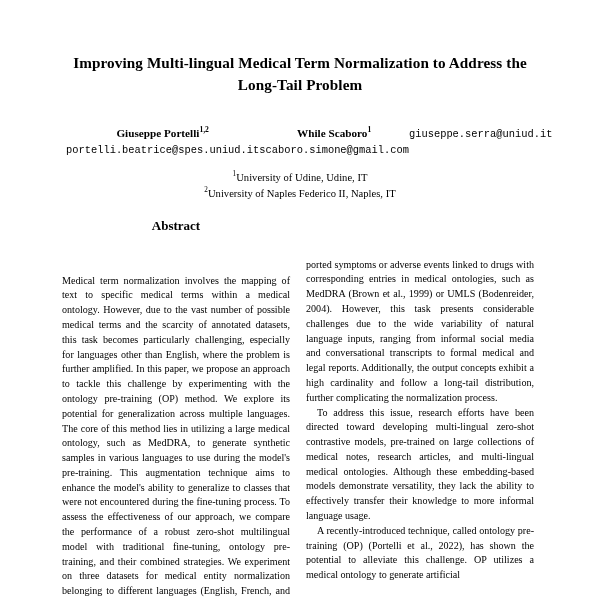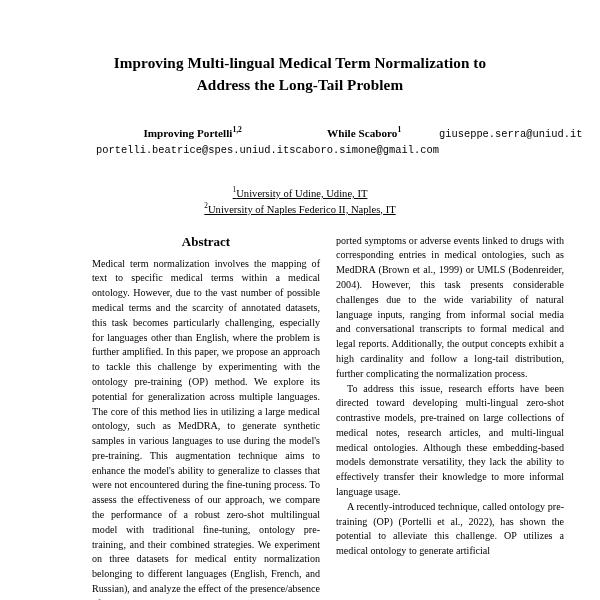--- a/index.html
+++ b/index.html
@@ -14,21 +14,21 @@
     font-family: "Liberation Serif", "DejaVu Serif", serif;
     color: #000000;
   }
 
   .page {
     position: relative;
     width: 600px;
     height: 600px;
     overflow: hidden;
     box-sizing: border-box;
-    padding: 0 92px;
+    padding: 0 62px;
     border-radius: 30px;
   }
 
   
   .title {
     margin: 0;
     padding-top: 52px;
     text-align: center;
     font-size: 15.2px;
     font-weight: bold;
@@ -62,22 +62,21 @@
   }
   sup {
     font-size: 0.68em;
     vertical-align: super;
     line-height: 0;
   }
 
   
   .affiliations {
     text-align: center;
-    margin-top: 28px;
-    text-decoration: underline;
+    margin-top: 12px;
   }
   .affiliation {
     font-size: 10.6px;
     line-height: 1.5;
   }
 
   
   .columns {
     display: flex;
     margin-top: 16px;
@@ -101,33 +100,34 @@
     line-height: 1.465;
     text-align: justify;
     text-justify: inter-word;
     hyphens: manual;
   }
   p.indent {
     text-indent: 11px;
   }
   p.cont {
     text-indent: 0;
+    margin-top: 40px;
   }
 </style>
 </head>
 <body>
 
 <div class="page">
 
   <h1 class="title">Improving Multi-lingual Medical Term Normalization to Address the Long-Tail Problem</h1>
 
   <div class="authors">
 
     <div class="author">
-      <div class="author-name"><span>Improving Portelli</span><sup>1,2</sup></div>
+      <div class="author-name"><span>Giuseppe Portelli</span><sup>1,2</sup></div>
       <div class="author-email">portelli.beatrice@spes.uniud.it</div>
     </div>
 
     <div class="author">
       <div class="author-name"><span>While Scaboro</span><sup>1</sup></div>
       <div class="author-email">scaboro.simone@gmail.com</div>
     </div>
 
     <div class="author">
       <div class="author-email">giuseppe.serra@uniud.it</div>

